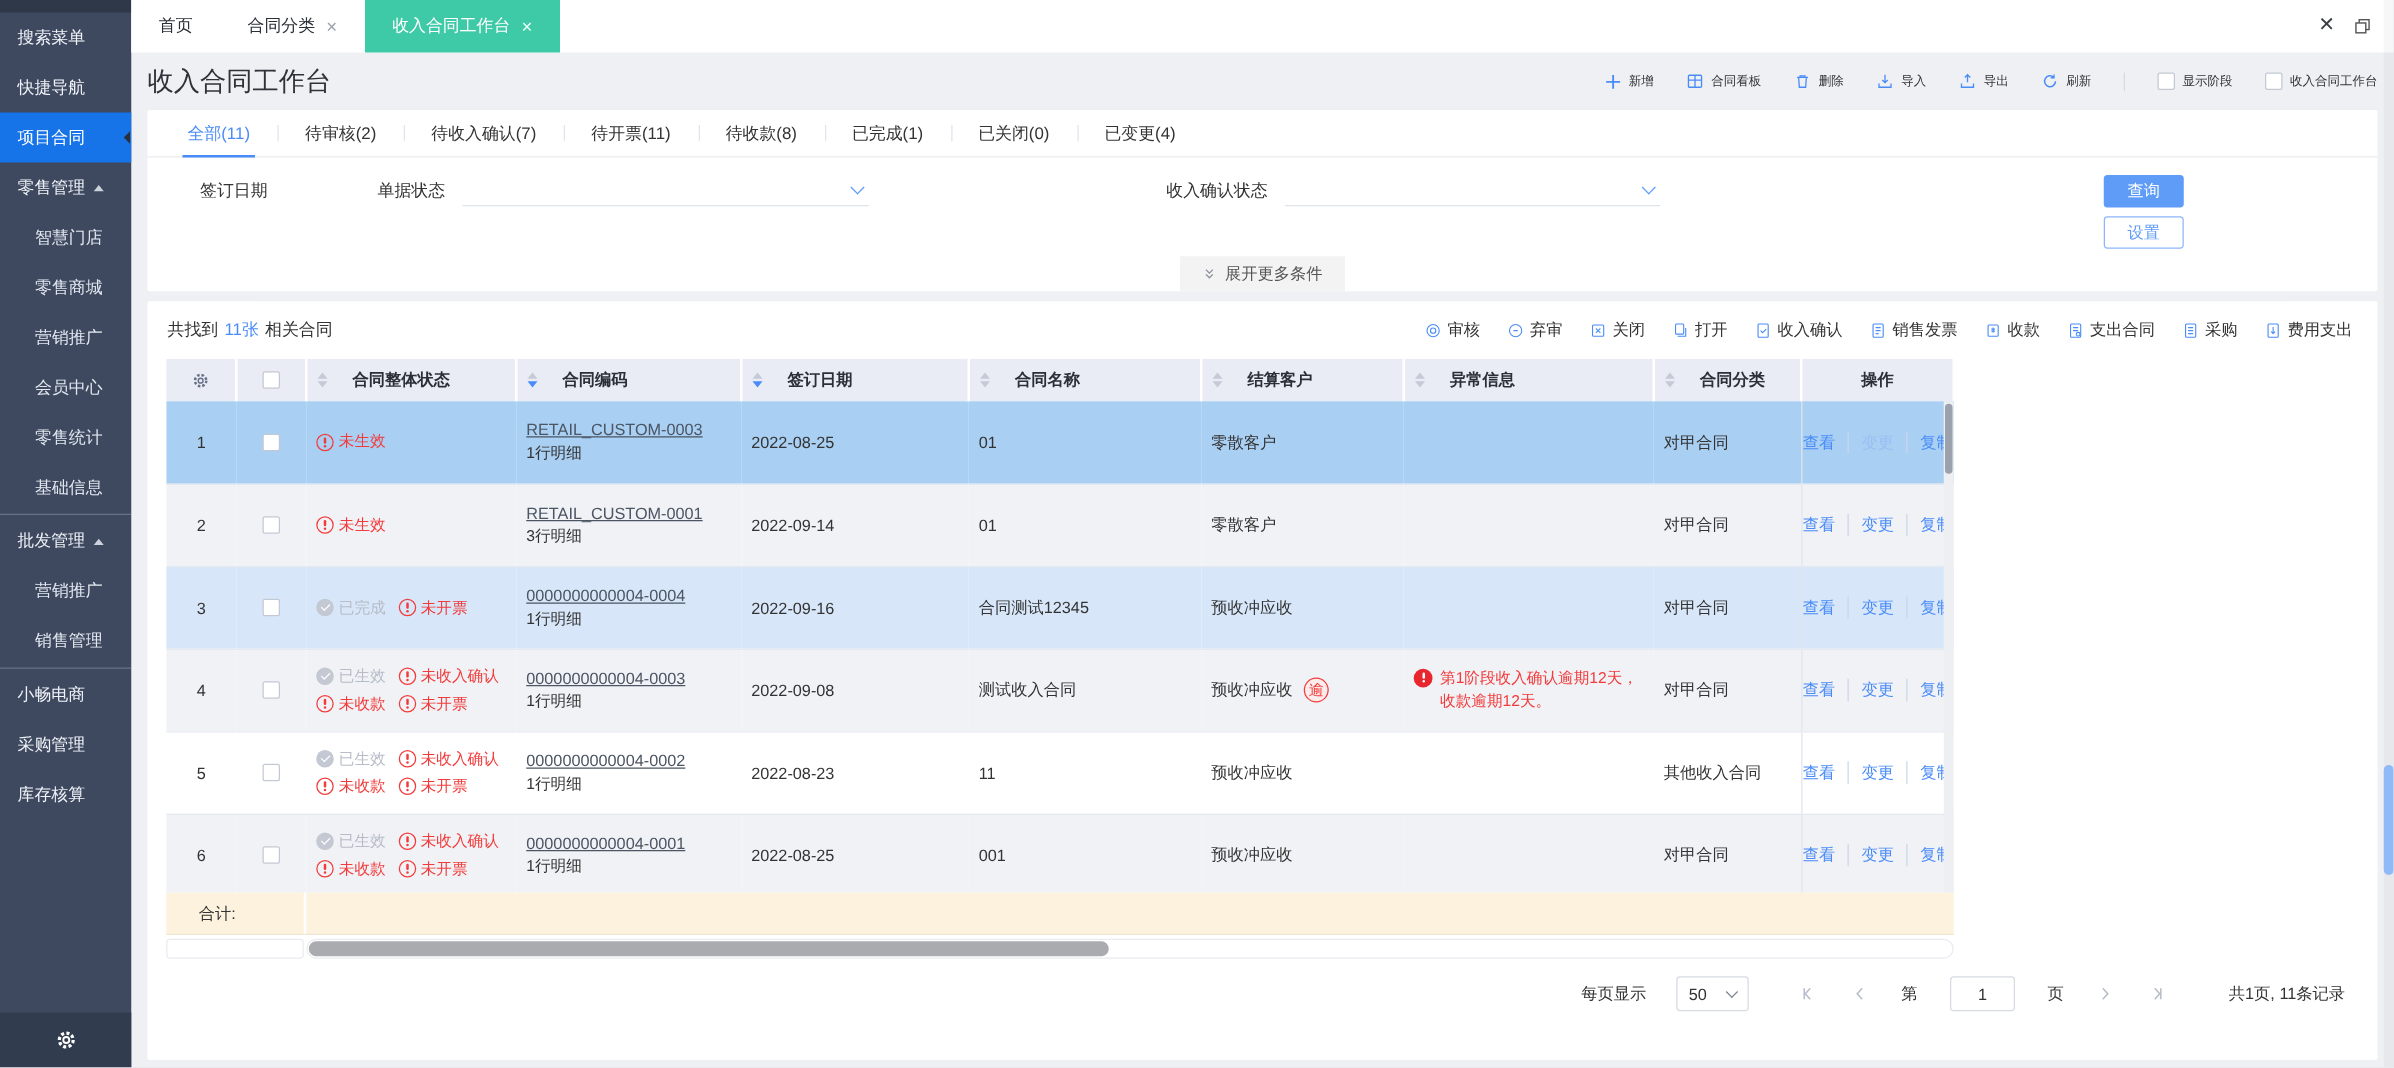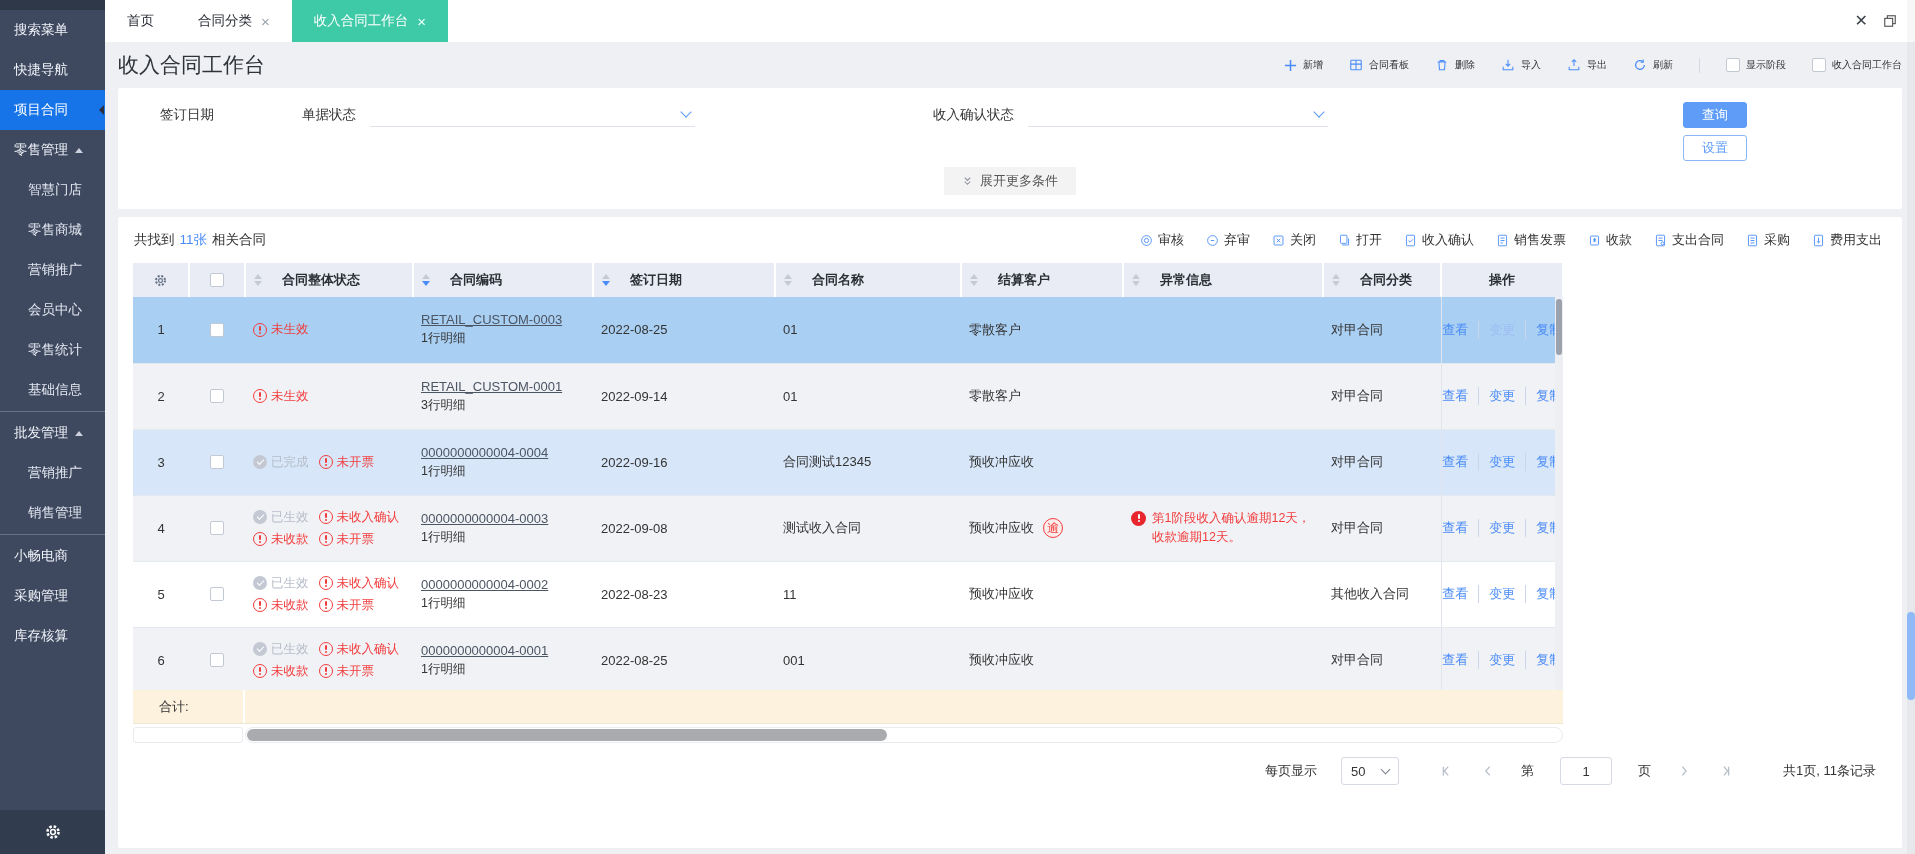--- a/index.html
+++ b/index.html
@@ -56,21 +56,21 @@
   .pill.active{background:#3ec9a7;border-color:#3ec9a7;color:#fff}
   .date-range{font-size:13px;color:#333;margin-top:5px;padding-left:2px}
   .zone2{margin-left:88px;display:flex;gap:14px}
   .zone3{margin-left:238px;display:flex;gap:14px}
   .select-line{border-bottom:1px solid #dfe3ea;height:25px;position:relative;cursor:pointer}
   .sl-330{width:325px}.sl-300{width:300px}
   .chev{position:absolute;right:5px;top:6px;width:8px;height:8px;border-right:1.5px solid #5b9bf8;border-bottom:1.5px solid #5b9bf8;transform:rotate(45deg)}
   .btn-col{margin-left:auto;margin-right:155px;display:flex;flex-direction:column;gap:7px}
   .btn-primary{width:64px;height:26px;background:#5e9cf8;border:1px solid #5e9cf8;color:#fff;border-radius:3px;font-size:13px;cursor:pointer}
   .btn-outline{width:64px;height:26px;background:#fff;border:1px solid #8cb6f9;color:#5e9cf8;border-radius:3px;font-size:13px;cursor:pointer}
-  .expand-row{display:flex;justify-content:center;padding-bottom:14px}
+  .expand-row{display:flex;justify-content:center;padding-bottom:0}
   .expand-btn{display:flex;align-items:center;gap:7px;background:#f3f3f4;border:none;color:#555;font-size:13px;padding:5px 18px;cursor:pointer}
 
   
   .card-table{flex:1;min-height:0;margin-top:8px;display:flex;flex-direction:column}
   .result-bar{display:flex;align-items:center;height:46px;padding:0 20px 0 16px;flex-shrink:0}
   .found{font-size:13.5px;color:#333;display:flex;gap:5px}
   .found .cnt{color:#4a8cf7}
   .batch-actions{margin-left:auto;display:flex;align-items:center;gap:22px}
   .ba{display:flex;align-items:center;gap:5px;font-size:13px;color:#333;cursor:pointer;white-space:nowrap}
 
@@ -255,20 +255,30 @@
             <span>显示阶段</span>
           </div>
           <div class="tb-check">
             <span class="cb"></span>
             <span>收入合同工作台</span>
           </div>
         </div>
       </div>
 
       <div class="card card-filter">
+        <div class="status-tabs">
+          <div class="stab active">全部(11)</div>
+          <div class="stab">待审核(2)</div>
+          <div class="stab">待收入确认(7)</div>
+          <div class="stab">待开票(11)</div>
+          <div class="stab">待收款(8)</div>
+          <div class="stab">已完成(1)</div>
+          <div class="stab">已关闭(0)</div>
+          <div class="stab">已变更(4)</div>
+        </div>
 
         <div class="filter-row">
           <div class="zone1">
             <span class="f-label">签订日期</span>
           </div>
           <div class="zone2">
             <span class="f-label">单据状态</span>
             <div class="select-line sl-330">
                 <span class="chev"></span>
               </div>

